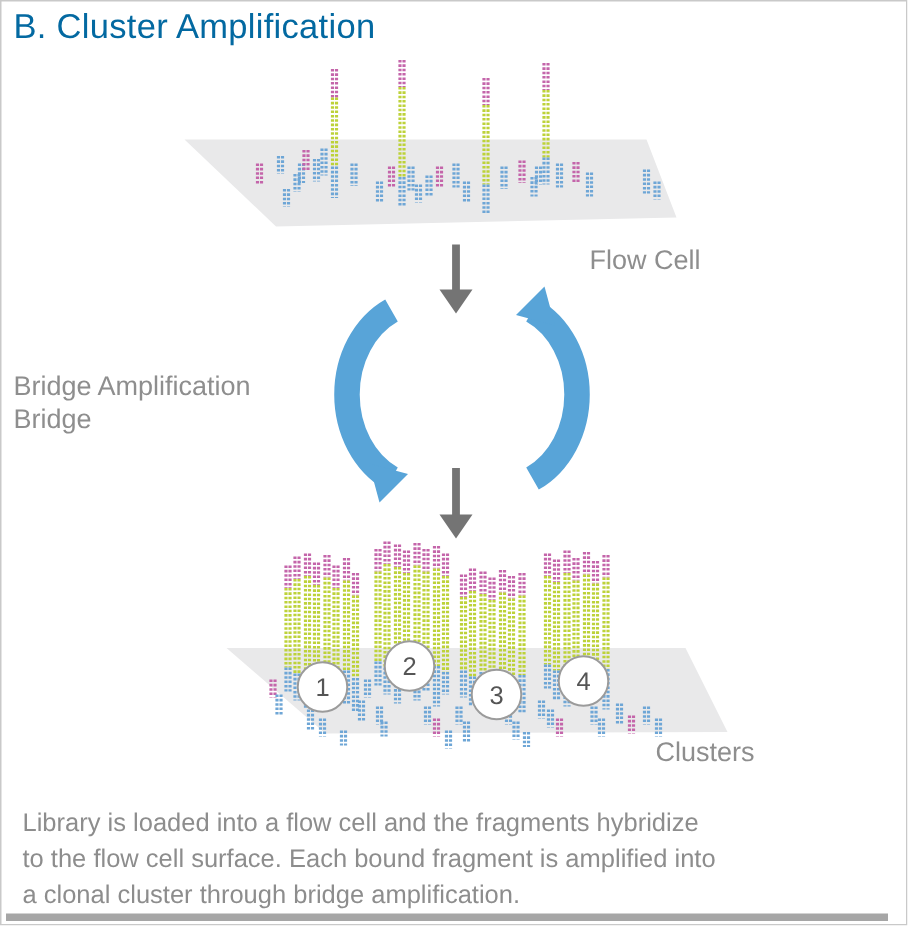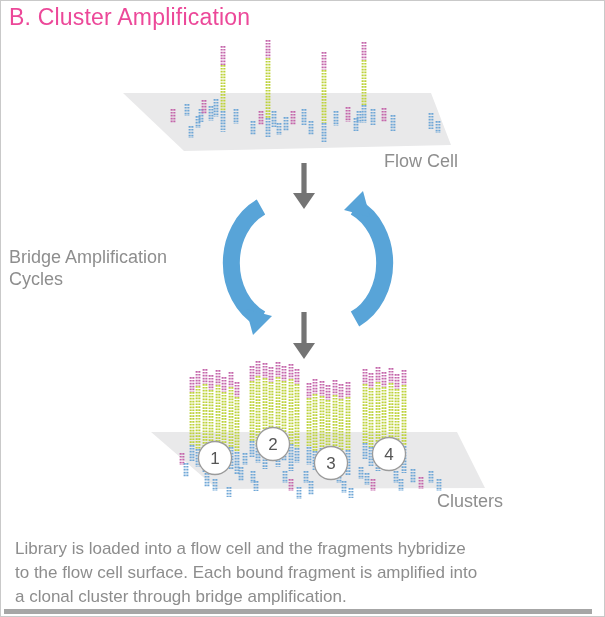--- a/index.html
+++ b/index.html
@@ -2,22 +2,22 @@
 <html><head>
 <meta charset="utf-8">
 <style>
   html,body{margin:0;padding:0;background:#fff;}
   #stage{
     position:relative;width:605px;height:617px;box-sizing:border-box;
     border:1px solid #c9c9c9;background:#fff;overflow:hidden;
     font-family:"Liberation Sans","DejaVu Sans",sans-serif;
   }
   .abs{position:absolute;}
-  #title{left:8px;top:3px;font-size:23px;color:#ec4899;letter-spacing:.2px;}
-  #flowcell-label{left:383px;top:150px;width:92px;text-align:left;font-size:18px;color:#8e8e8e;}
+  #title{left:8px;top:3px;font-size:23px;color:#0369a1;letter-spacing:.2px;}
+  #flowcell-label{left:383px;top:162px;width:92px;text-align:center;font-size:18px;color:#8e8e8e;}
   #clusters-label{left:418px;top:490px;width:84px;text-align:right;font-size:18px;color:#8e8e8e;}
   #bridge-label{left:8px;top:245px;width:208px;text-align:left;font-size:18px;line-height:22px;color:#8e8e8e;}
   #caption{left:14px;top:536px;width:580px;font-size:17px;line-height:24px;color:#8d8d8d;}
   #diagram{left:0;top:0;}
   #bottom-bar{left:3px;bottom:2px;height:5px;width:588px;background:#a6a6a6;}
 </style>
 </head>
 <body>
 
 <div id="stage">
@@ -536,21 +536,21 @@
         <text x="388" y="459" text-anchor="middle" font-size="17" font-family="Liberation Sans, DejaVu Sans, sans-serif" fill="#555555">4</text>
       </g>
     </svg>
 
   <div id="title" class="abs">B. Cluster Amplification</div>
 
   <div id="flowcell-label" class="abs">Flow Cell</div>
 
   <div id="bridge-label" class="abs">
     <div>Bridge Amplification</div>
-    <div>Cycles</div>
+    <div>Bridge</div>
   </div>
 
   <div id="clusters-label" class="abs">Clusters</div>
 
   <div id="caption" class="abs">
       <div>Library is loaded into a flow cell and the fragments hybridize</div>
       <div>to the flow cell surface. Each bound fragment is amplified into</div>
       <div>a clonal cluster through bridge amplification.</div>
     </div>
 

